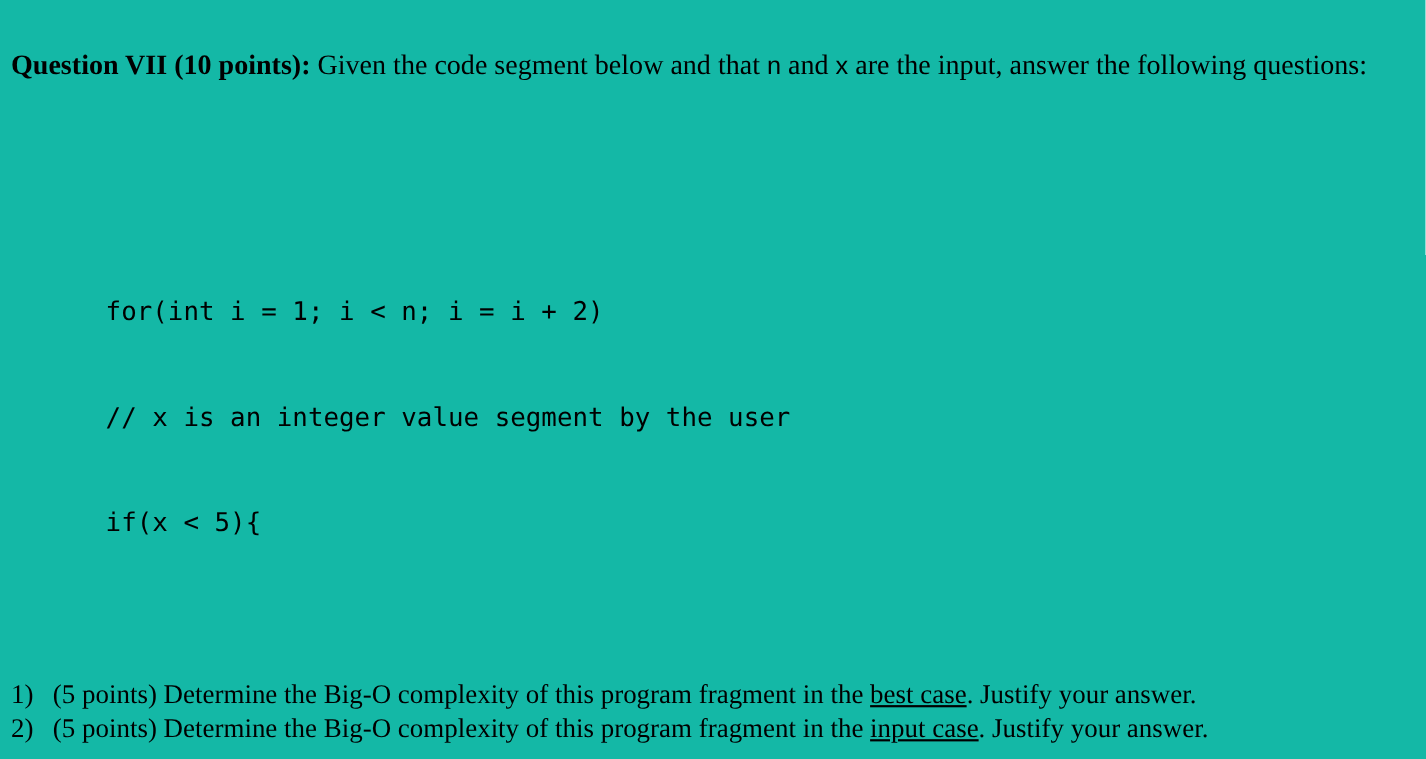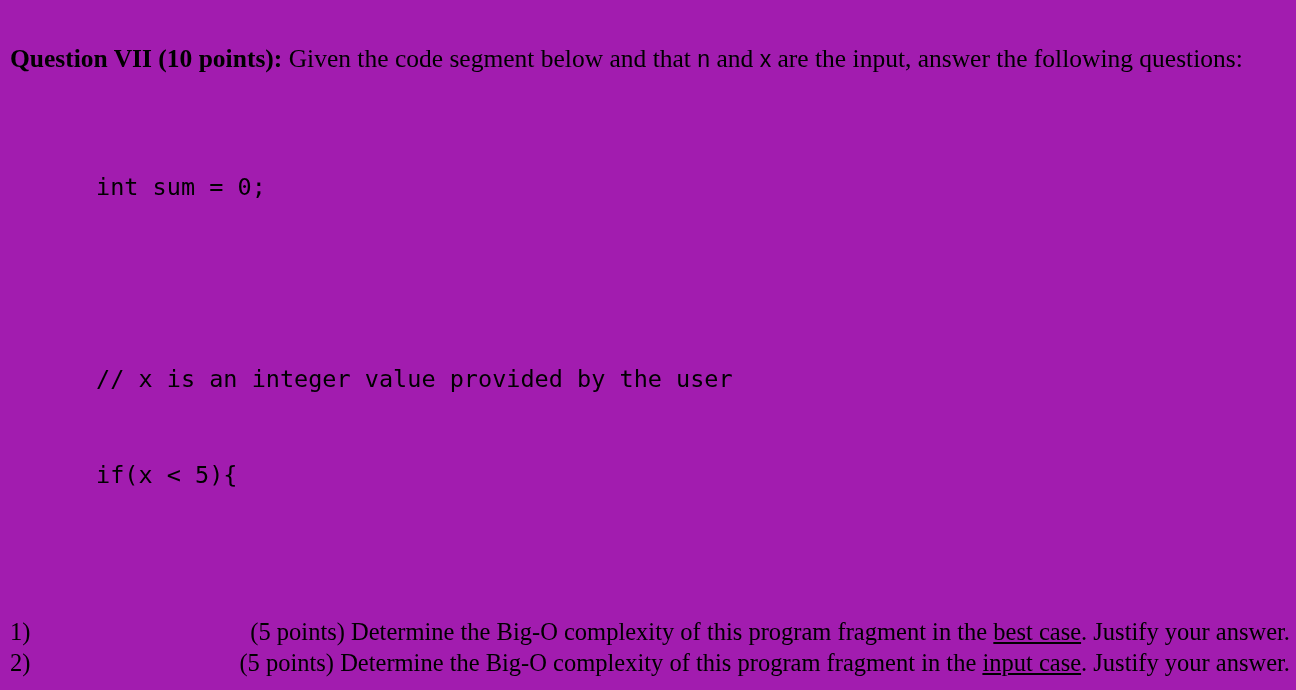--- a/index.html
+++ b/index.html
@@ -12,21 +12,21 @@
     width: 1296px;
     height: 690px;
     overflow: hidden;
     font-family: "Liberation Serif", serif;
     color: #000000;
   }
   .page {
     position: relative;
     width: 1296px;
     height: 690px;
-    background: #a21caf;
+    background: #14b8a6;
   }
 
   
   .intro {
     position: absolute;
     left: 10px;
     top: 14px;
     width: 1270px;
     font-family: "Liberation Serif", serif;
     font-size: 25.5px;
@@ -79,37 +79,36 @@
     align-items: baseline;
     white-space: nowrap;
   }
   .q-marker {
     width: 38px;
     flex: 0 0 38px;
     text-align: left;
   }
   .q-text {
     flex: 1 1 auto;
-    text-align: right;
   }
   .q-text .ul {
     text-decoration: underline;
   }
 </style>
 </head>
 <body>
 
 <div class="page">
 
   <p class="intro"><span class="bold">Question VII (10 points):</span><span> Given the code segment below and that </span><span class="mono-inline">n</span><span> and </span><span class="mono-inline">x</span><span> are the input, answer the following questions:</span></p>
 
   <div class="code-block">
-    <span class="code-line">int sum = 0;</span>
     <span class="code-line blank"></span>
-    <span class="code-line">// x is an integer value provided by the user</span>
+    <span class="code-line">for(int i = 1; i &lt; n; i = i + 2)</span>
+    <span class="code-line">// x is an integer value segment by the user</span>
     <span class="code-line">if(x &lt; 5){</span>
     
     
     
     
     
     
     
     
   </div>

